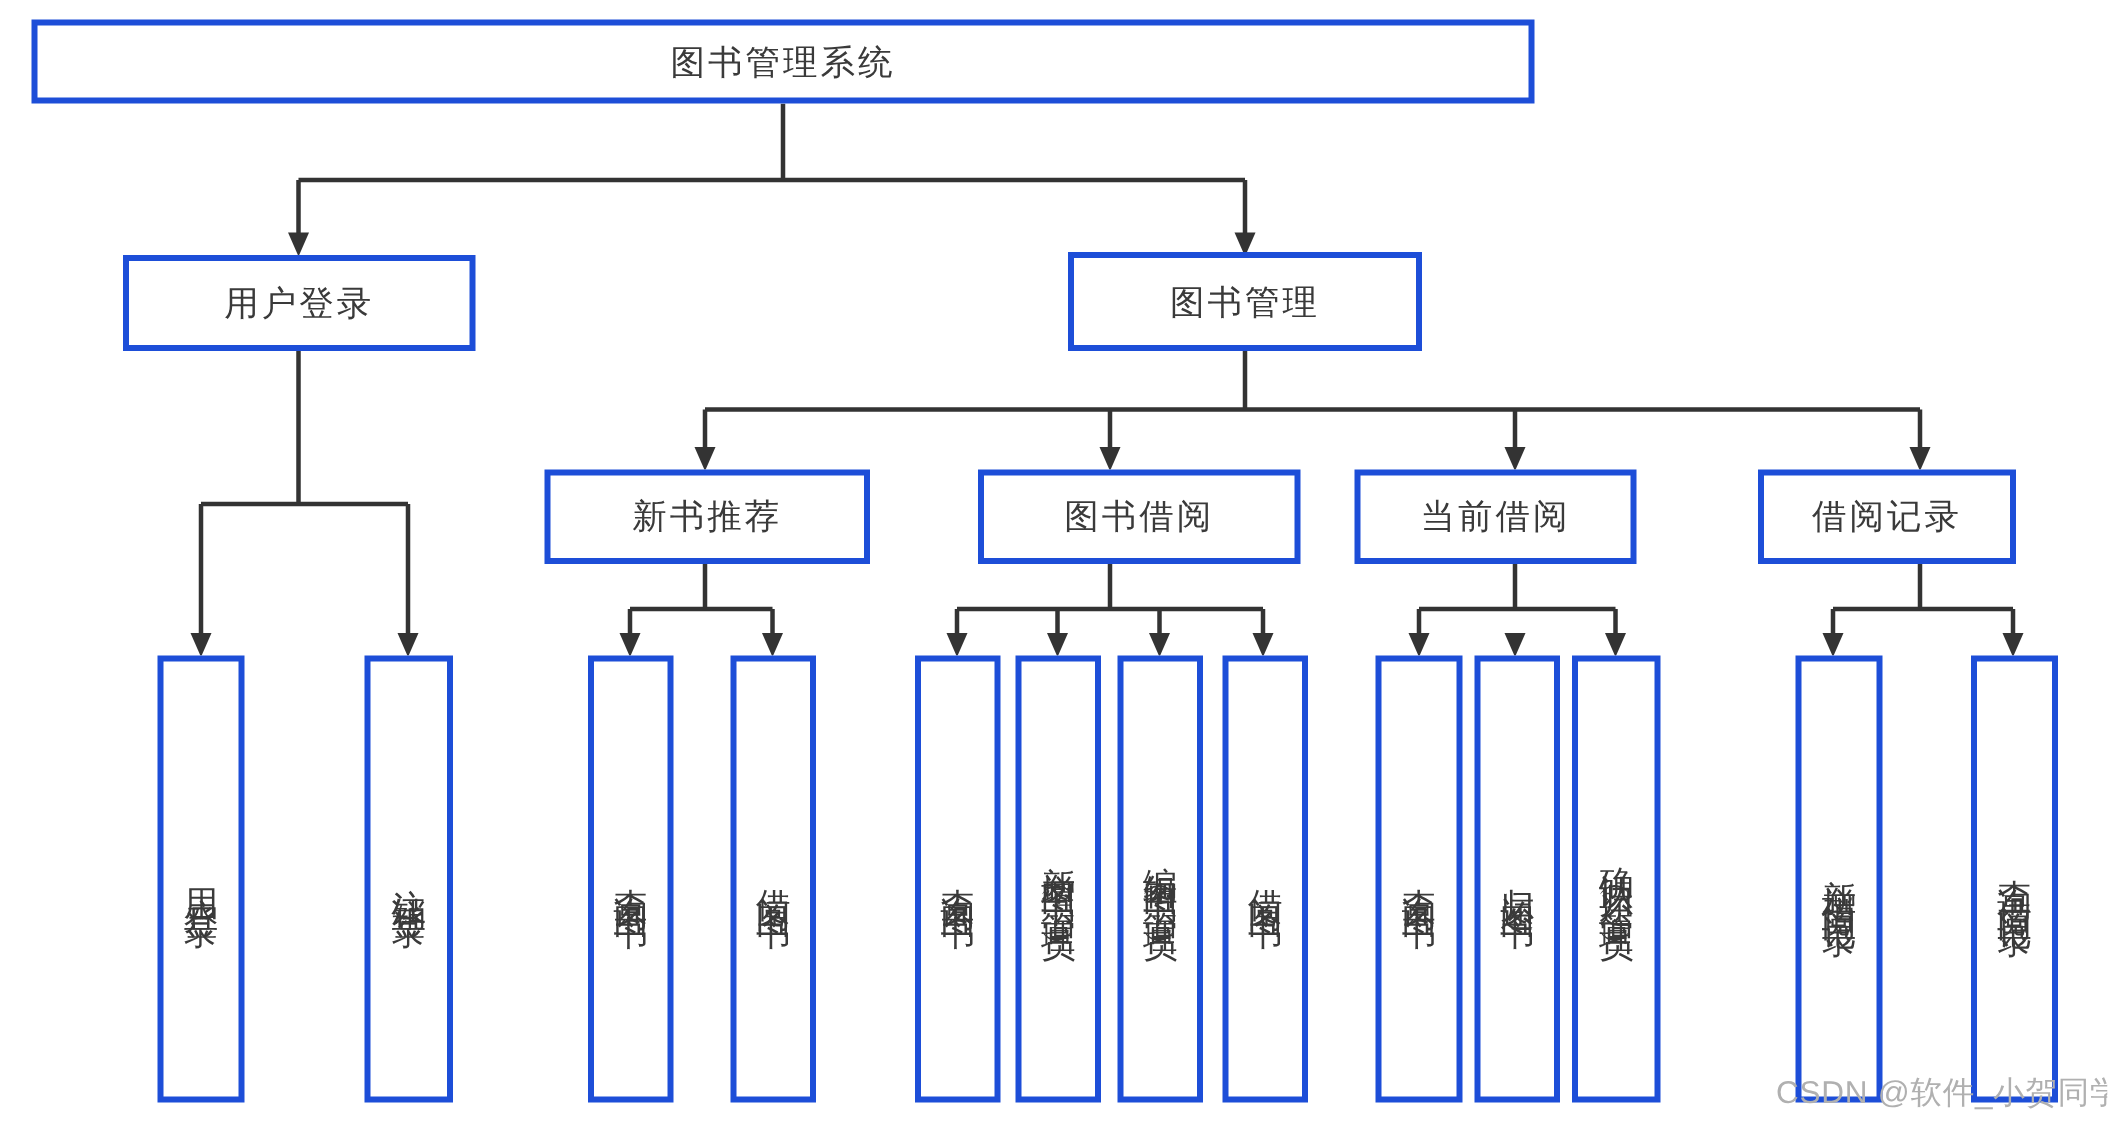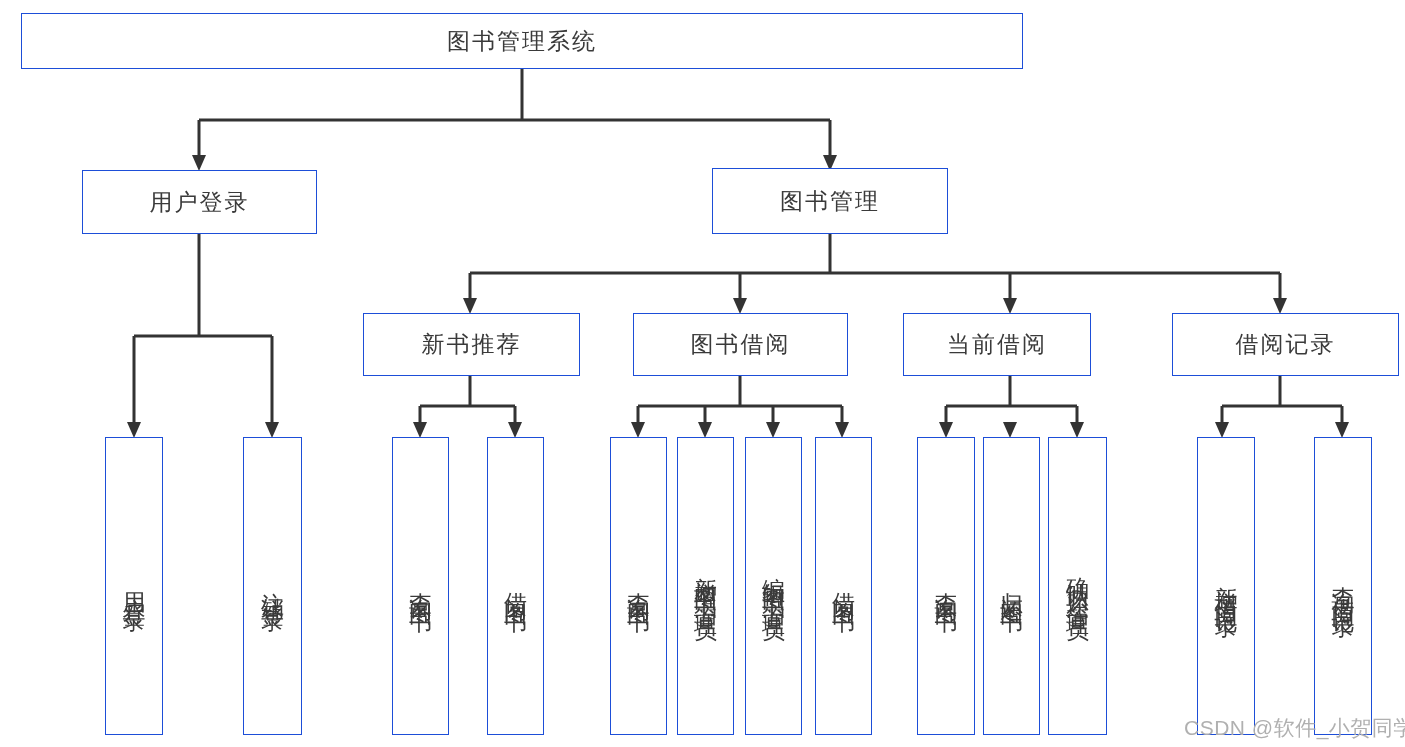--- a/index.html
+++ b/index.html
@@ -1,21 +1,21 @@
 <!DOCTYPE html>
 <html><head>
 <meta charset="utf-8">
 <style>
   html,body{margin:0;padding:0;background:#ffffff;}
   .canvas{
     position:relative;width:1405px;height:747px;background:#ffffff;
     font-family:"Liberation Sans",sans-serif;overflow:hidden;
   }
   .node{
-    position:absolute;box-sizing:border-box;border:1px solid #1d4ed8;background:#ffffff;
+    position:absolute;box-sizing:border-box;border:4px solid #1d4ed8;background:#ffffff;
     display:flex;align-items:center;justify-content:center;
     color:#3a3a3a;font-size:23px;z-index:2;
   }
   .node.h span{letter-spacing:2px;white-space:nowrap;}
   .node.v span{
     writing-mode:vertical-rl;text-orientation:mixed;
     letter-spacing:6px;line-height:1;white-space:nowrap;
   }
   svg.wires{position:absolute;left:0;top:0;z-index:1;}
   .watermark{
@@ -66,27 +66,27 @@
   <div class="node h" style="left:82px;top:170px;width:235px;height:64px">
     <span>用户登录</span>
   </div>
   <div class="node h" style="left:363px;top:313px;width:217px;height:63px">
     <span>新书推荐</span>
   </div>
 
   <div class="node h" style="left:712px;top:168px;width:236px;height:66px">
     <span>图书管理</span>
   </div>
-  <div class="node h" style="left:633px;top:313px;width:215px;height:63px">
+  <div class="node h" style="left:652px;top:313px;width:215px;height:63px">
     <span>图书借阅</span>
   </div>
   <div class="node h" style="left:903px;top:313px;width:188px;height:63px">
     <span>当前借阅</span>
   </div>
-  <div class="node h" style="left:1172px;top:313px;width:227px;height:63px">
+  <div class="node h" style="left:1172px;top:313px;width:172px;height:63px">
     <span>借阅记录</span>
   </div>
 
   <div class="node v" style="left:105px;top:437px;width:58px;height:298px">
     <span>用户登录</span>
   </div>
   <div class="node v" style="left:243px;top:437px;width:59px;height:298px">
     <span>注销登录</span>
   </div>
 

